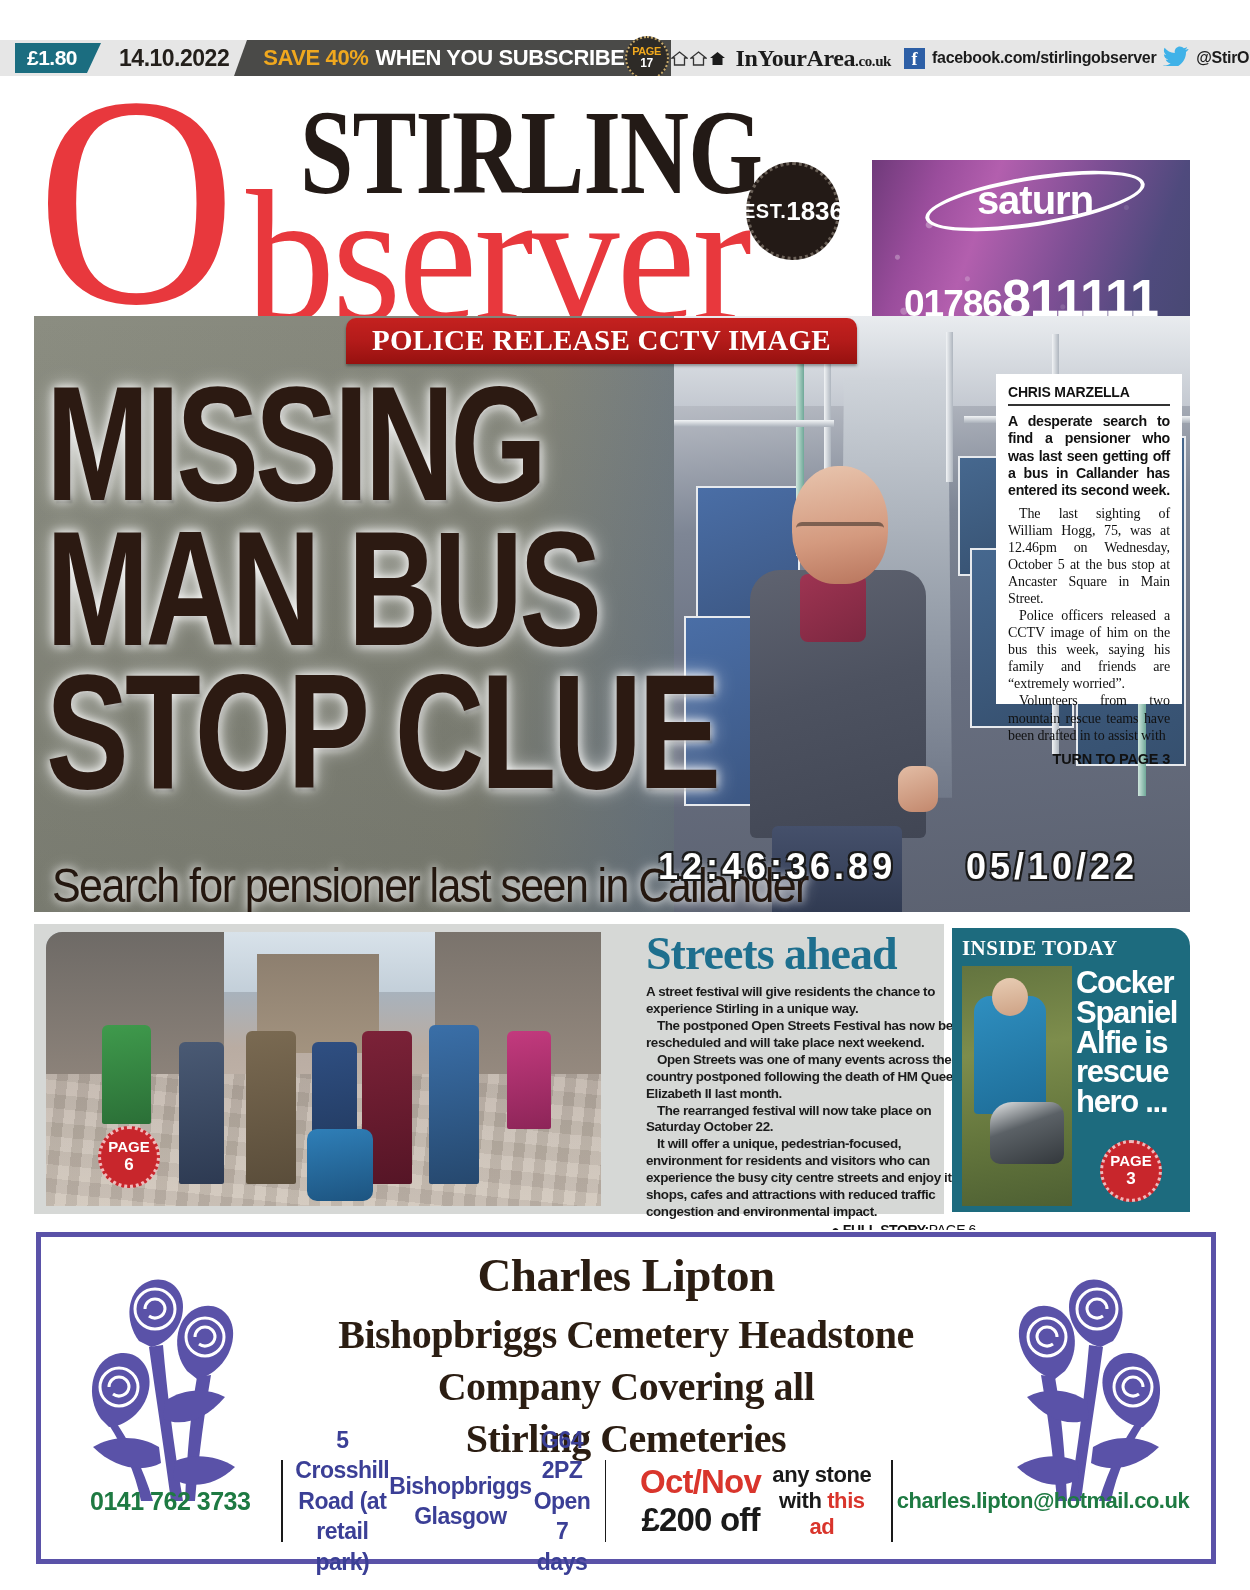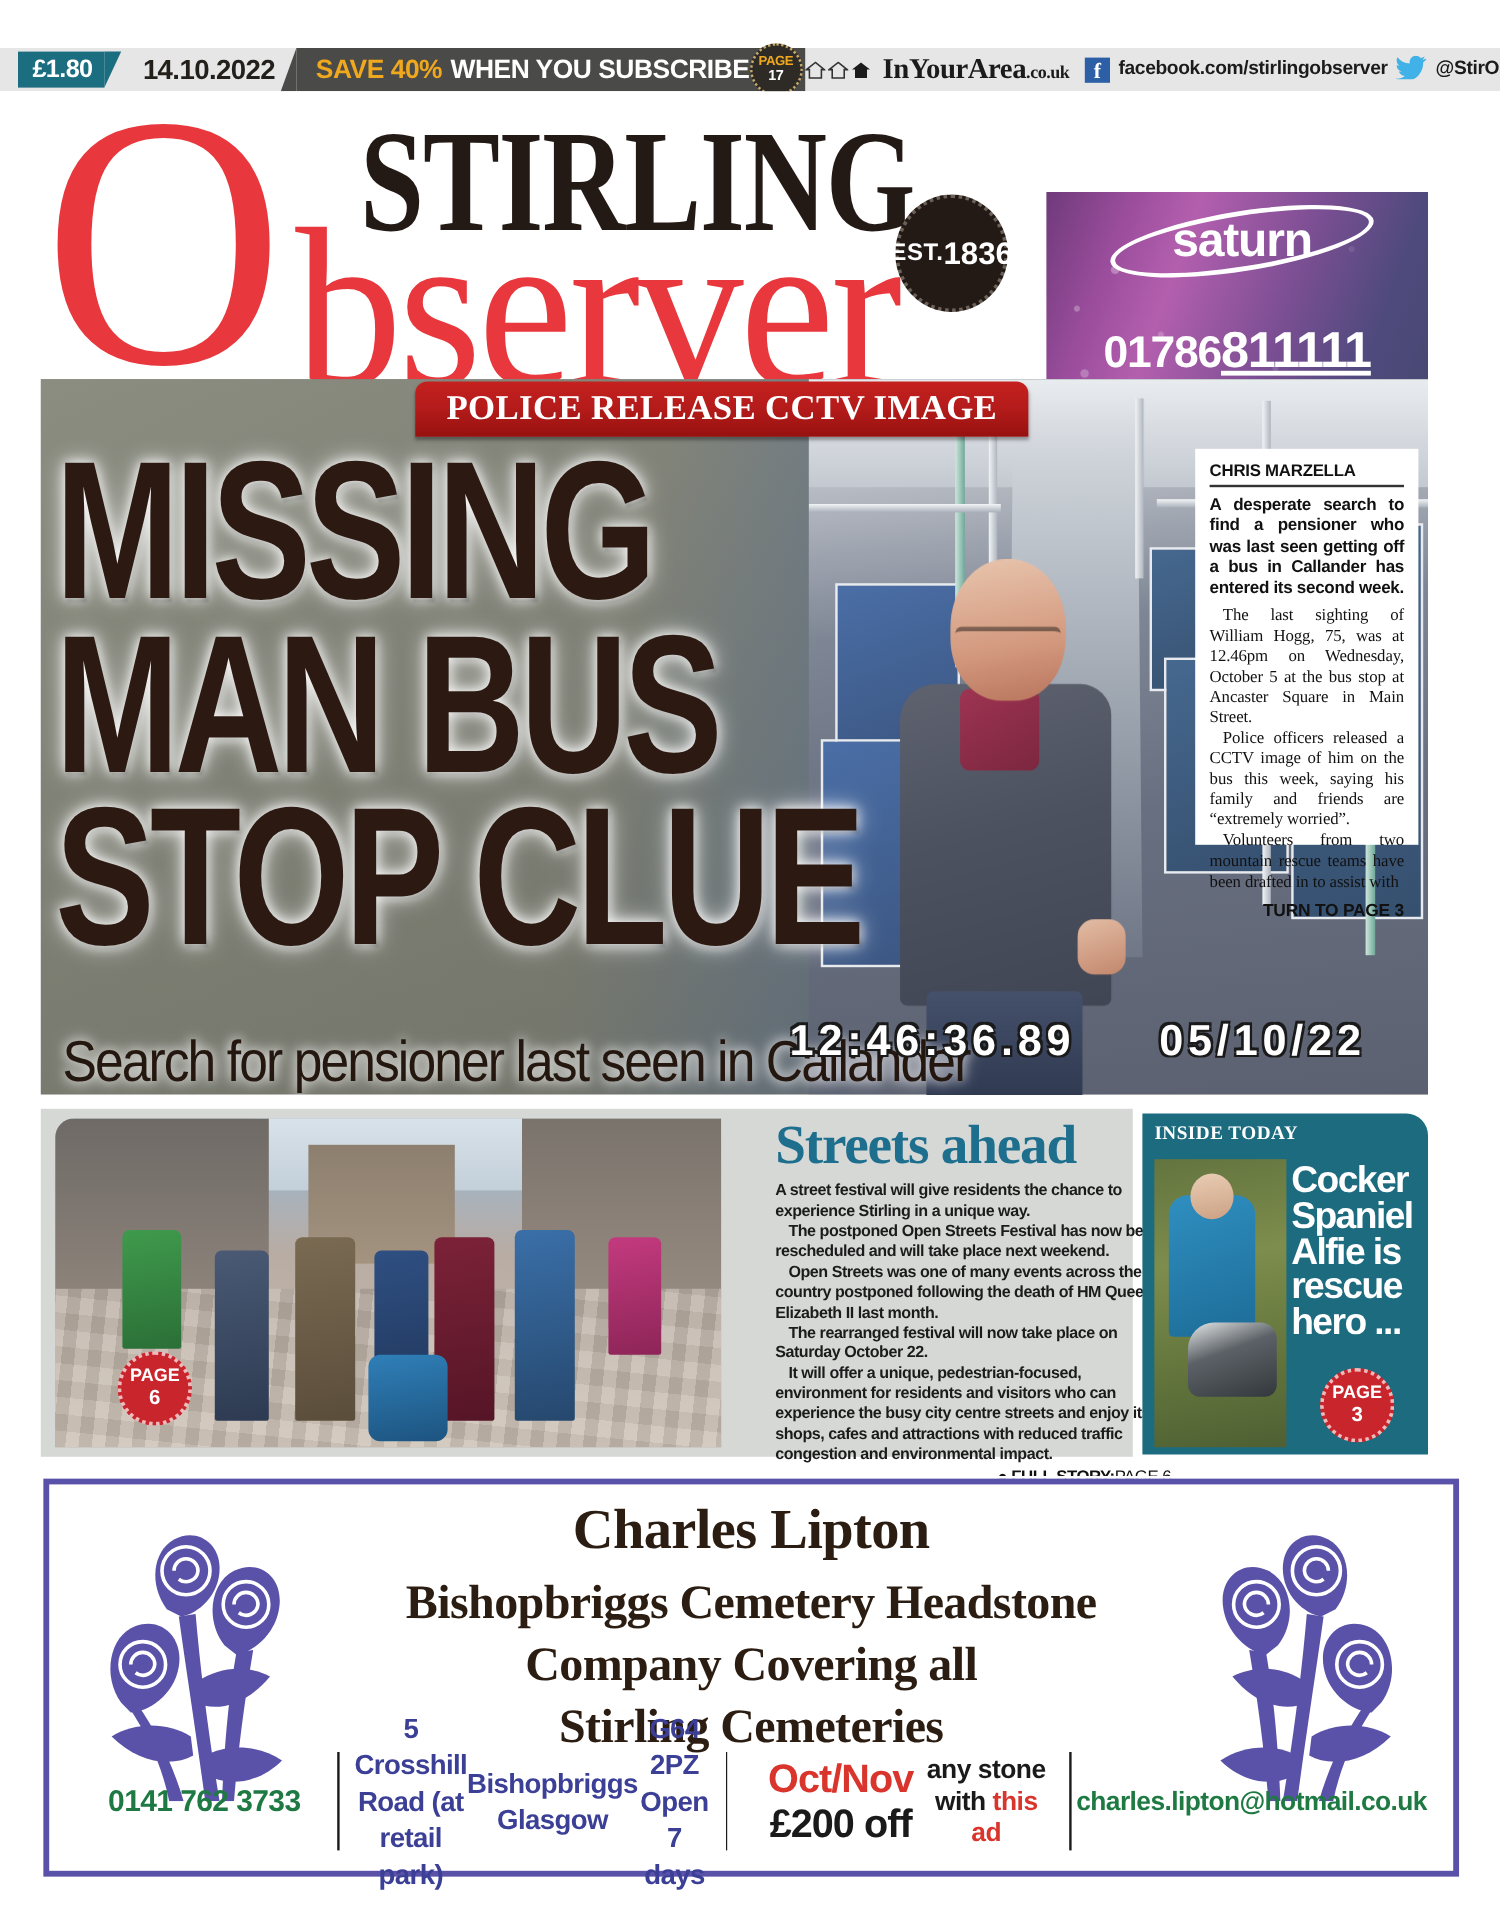--- a/index.html
+++ b/index.html
@@ -144,21 +144,21 @@
   }
   .saturn-ring {
     position: absolute; left: 0; top: 6px; width: 222px; height: 50px;
     border: 4px solid #fff; border-radius: 50%;
     transform: rotate(-9deg);
   }
   .saturn-name { position: absolute; left: 0; right: 0; top: 76px; text-align: center;
     font-size: 30px; font-weight: bold; letter-spacing: -0.5px; }
   .saturn-phone { position: absolute; left: 0; right: 0; top: 108px; text-align: center;
     font-size: 37px; font-weight: bold; letter-spacing: -1px; }
-  .saturn-phone .big { font-size: 42px; text-decoration: underline; }
+  .saturn-phone .big { font-size: 52px; }
   .saturn-approw { position: absolute; left: 8px; top: 152px; width: 302px;
     display: flex; align-items: center; gap: 6px; }
   .appstore {
     background: #0b0b0b; border-radius: 5px; color: #fff;
     font-size: 11px; font-weight: bold; padding: 4px 7px;
     display: flex; align-items: center; gap: 4px; white-space: nowrap;
   }
   .googleplay {
     background: #0b0b0b; border-radius: 3px; color: #fff;
     font-size: 7px; padding: 3px 4px; line-height: 1.1;
@@ -349,21 +349,21 @@
   
   .inside {
     position: absolute; left: 952px; top: 4px; width: 238px; height: 284px;
     background: #1d6b7e;
     border-radius: 0 18px 0 0;
     padding: 8px 8px 8px 10px;
     overflow: hidden;
   }
   .inside-label {
     font-family: "Liberation Serif", serif; font-weight: bold;
-    font-size: 16px; color: #fff; letter-spacing: 0.4px; margin-bottom: 5px;
+    font-size: 21px; color: #fff; letter-spacing: 0.4px; margin-bottom: 5px;
   }
   .inside-photo {
     position: absolute; left: 10px; top: 38px; width: 110px; height: 240px;
     background: linear-gradient(170deg,#63743f 0%, #7d8d4c 35%, #63753c 70%, #4e6033 100%);
     overflow: hidden;
   }
   .ip-man { position:absolute; left:12px; top:30px; width:72px; height:118px;
     background: linear-gradient(160deg,#2f8fc0,#1d6c97); border-radius: 16px 16px 4px 4px; }
   .ip-head { position:absolute; left:30px; top:12px; width:36px; height:38px;
     background: linear-gradient(170deg,#e8cdb4,#cda184); border-radius: 50%; }

